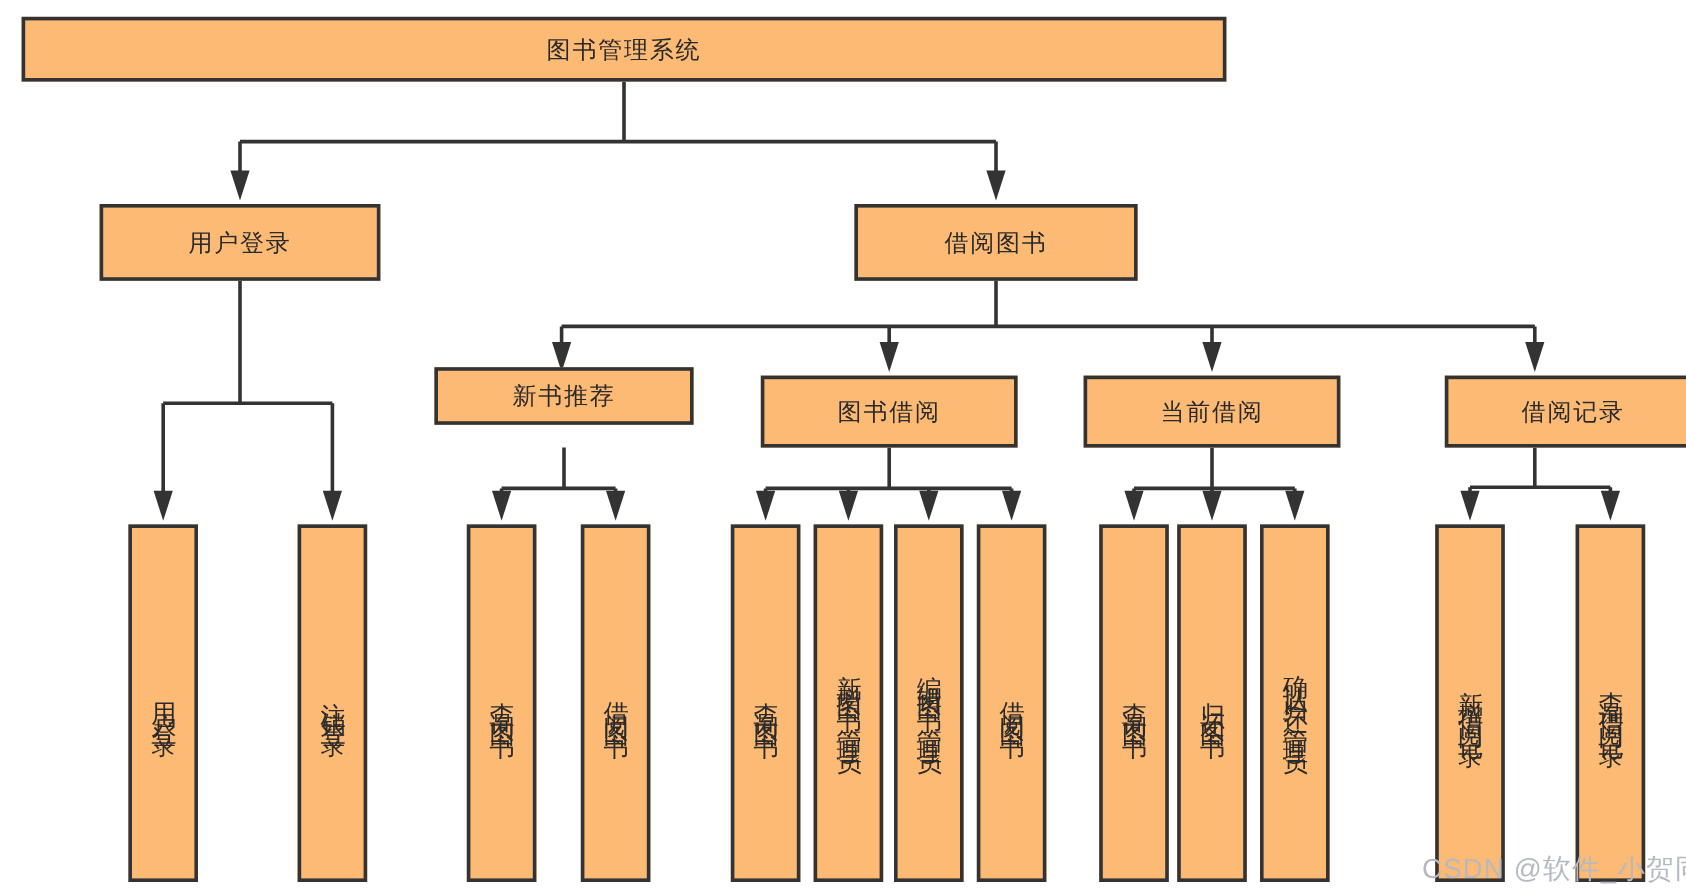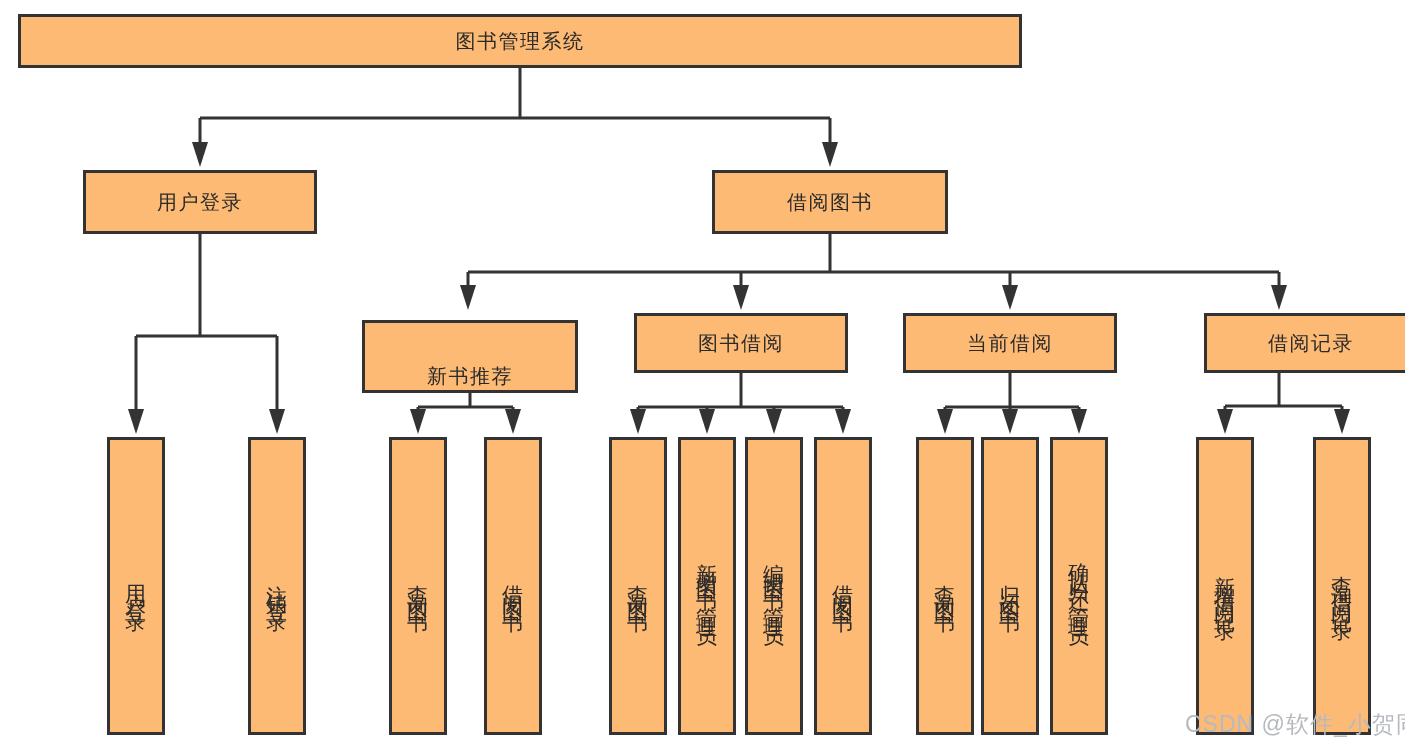--- a/index.html
+++ b/index.html
@@ -42,21 +42,21 @@
     font-size: 21px;
     line-height: 1;
   }
 
   
   .n-root   { left: 18px;  top: 14px;  width: 1004px; height: 54px; }
 
   .n-l2-0   { left: 83px;  top: 170px; width: 234px;  height: 64px; }
   .n-l2-1   { left: 712px; top: 170px; width: 236px;  height: 64px; }
 
-  .n-l3-0   { left: 362px;  top: 320px; width: 216px; height: 73px; align-items: flex-end; }
+  .n-l3-0   { left: 362px;  top: 306px; width: 216px; height: 48px; }
   .n-l3-1   { left: 634px;  top: 313px; width: 214px; height: 60px; }
   .n-l3-2   { left: 903px;  top: 313px; width: 214px; height: 60px; }
   .n-l3-3   { left: 1204px; top: 313px; width: 214px; height: 60px; }
 
   .leaf     { top: 437px; width: 58px; height: 298px; }
   .n-a-0 { left: 107px; }  .n-a-1 { left: 248px; }
   .n-b-0 { left: 389px; }  .n-b-1 { left: 484px; }
   .n-c-0 { left: 609px; }  .n-c-1 { left: 678px; }
   .n-c-2 { left: 745px; }  .n-c-3 { left: 814px; }
   .n-d-0 { left: 916px; }  .n-d-1 { left: 981px; }  .n-d-2 { left: 1050px; }

